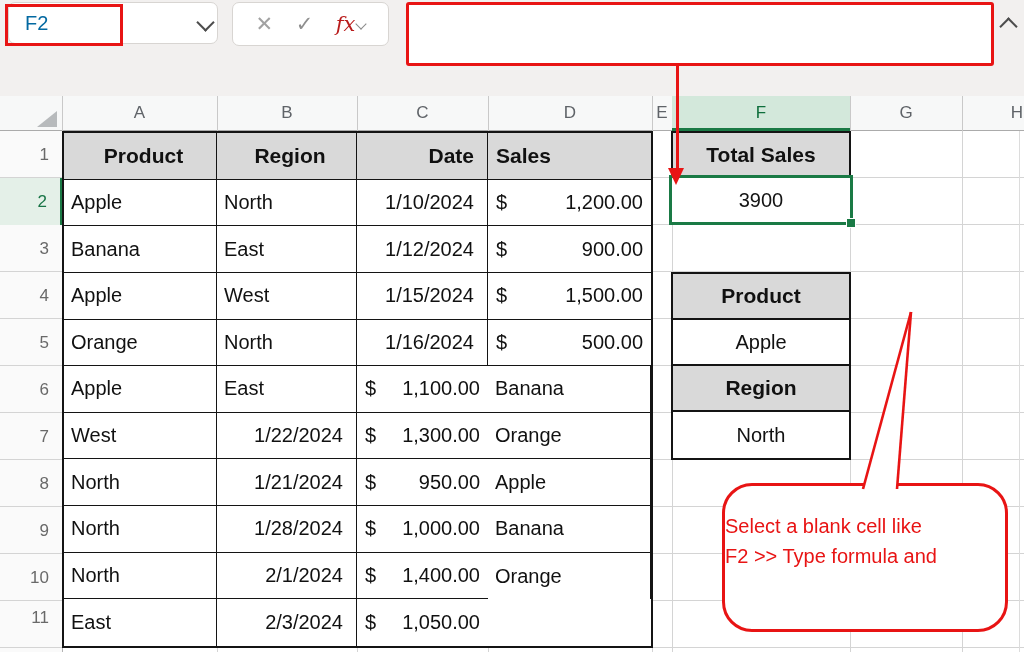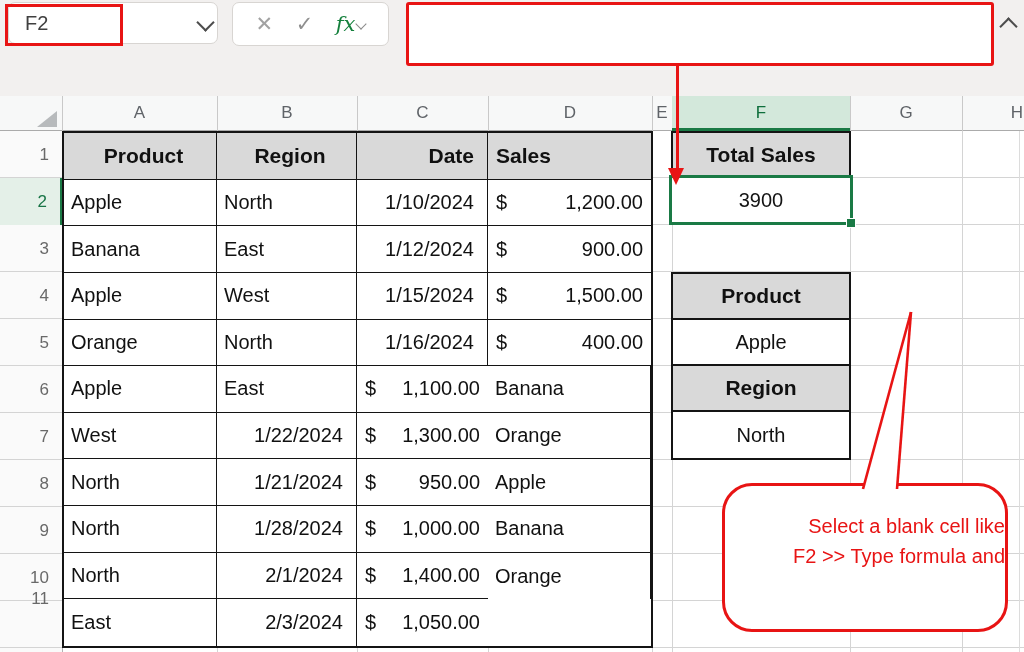--- a/index.html
+++ b/index.html
@@ -5,34 +5,34 @@
   html,body{margin:0;padding:0;}
   body{
     position:relative; width:1024px; height:652px; overflow:hidden;
     background:#fff; font-family:"Liberation Sans", sans-serif;
     -webkit-font-smoothing:antialiased;
   }
   
   .topbar{position:absolute;left:0;top:0;width:1024px;height:96px;background:var(--topbar-bg,#f2f0ef);}
   .namebox{position:absolute;left:8px;top:2px;width:210px;height:42px;background:#fff;
     border:1px solid #d8d5d2;border-radius:7px;box-sizing:border-box;}
-  .namebox-val{position:absolute;left:16px;top:0;line-height:40px;font-size:20px;color:#404040;}
+  .namebox-val{position:absolute;left:16px;top:0;line-height:40px;font-size:20px;color:#0369a1;}
   .namebox-hl{position:absolute;left:5px;top:4px;width:112px;height:36px;
     border:3px solid var(--accent-red,#e81414);pointer-events:none;z-index:3;}
   .chev{display:inline-block;width:11px;height:11px;border-right:2.2px solid #4c4c4c;
     border-bottom:2.2px solid #4c4c4c;}
   .chev.down{transform:rotate(45deg);}
   .chev.up{transform:rotate(-135deg);}
   .namebox .chev{position:absolute;left:190px;top:13px;}
   .fxgroup{position:absolute;left:232px;top:2px;width:157px;height:44px;background:#fff;
     border:1px solid #d8d5d2;border-radius:7px;box-sizing:border-box;
     display:flex;align-items:center;justify-content:space-evenly;}
   .btn-x{font-size:21px;color:#a2a2a2;}
   .btn-check{font-size:21px;color:#8f8f8f;}
-  .btn-fx{font-size:21px;color:#15803d;font-style:italic;font-family:"DejaVu Serif",serif;}
+  .btn-fx{font-size:21px;color:#b91c1c;font-style:italic;font-family:"DejaVu Serif",serif;}
   .fx-chev{width:7px;height:7px;border-right:1.8px solid #8a8a8a;border-bottom:1.8px solid #8a8a8a;
     transform:rotate(45deg);display:inline-block;margin-left:2px;margin-bottom:3px;}
   .formulabar{position:absolute;left:406px;top:2px;width:588px;height:64px;background:#fff;
     border:3px solid var(--accent-red,#e81414);border-radius:3px;box-sizing:border-box;
     padding:3px 8px;font-family:"DejaVu Sans Mono",monospace;font-size:21px;
     letter-spacing:0.8px;line-height:28px;color:#262626;white-space:pre;overflow:hidden;}
   .collapse-chev{position:absolute;left:1002px;top:20px;}
   
   .sheet{position:absolute;left:0;top:96px;width:1024px;height:556px;background:#fff;overflow:hidden;}
   .rowhdr-bg{position:absolute;left:0;top:0;width:62px;height:100%;background:#fafafa;}
@@ -86,21 +86,21 @@
   .fblock>div:last-child{border-bottom:none;}
   .fblock>.flabel{background:var(--header-fill,#d9d9d9);font-weight:bold;font-size:21px;}
   
   .arrow-line{position:absolute;left:676px;top:66px;width:3.2px;height:104px;
     background:var(--accent-red,#e81414);z-index:9;}
   .arrow-head{position:absolute;left:668px;top:168px;width:0;height:0;z-index:9;
     border-left:8.5px solid transparent;border-right:8.5px solid transparent;
     border-top:17px solid var(--accent-red,#e81414);}
   .callout{position:absolute;left:722px;top:387px;width:286px;height:149px;z-index:5;
     background:#fff;border:3px solid var(--accent-red,#e81414);border-radius:30px;box-sizing:border-box;}
-  .callout-text{padding-top:25px;text-align:right;font-size:20px;line-height:30px;
+  .callout-text{padding-top:25px;text-align:left;font-size:20px;line-height:30px;
     color:var(--accent-red,#e81414);}
   .tail{position:absolute;left:845px;top:210px;z-index:6;}
 </style>
 </head>
 <body>
 
 <div class="topbar">
   <div class="namebox">
     <span class="namebox-val">F2</span>
     <span class="chev down"></span>
@@ -157,21 +157,21 @@
       <div class="rowhdr" style="top: 35px;">1</div>
       <div class="rowhdr selrow" style="top: 82px;">2</div>
       <div class="rowhdr" style="top: 129px;">3</div>
       <div class="rowhdr" style="top: 176px;">4</div>
       <div class="rowhdr" style="top: 223px;">5</div>
       <div class="rowhdr" style="top: 270px;">6</div>
       <div class="rowhdr" style="top: 317px;">7</div>
       <div class="rowhdr" style="top: 364px;">8</div>
       <div class="rowhdr" style="top: 411px;">9</div>
       <div class="rowhdr" style="top: 458px;">10</div>
-      <div class="rowhdr" style="top: 479px;">11</div>
+      <div class="rowhdr" style="top: 498px;">11</div>
     </div>
 
   <div class="dtable">
       <div class="hcell col-a">Product</div>
       <div class="hcell col-b">Region</div>
       <div class="hcell col-c">Date</div>
       <div class="hcell col-d">Sales</div>
       <div class="dcell col-a">Apple</div>
       <div class="dcell col-b">North</div>
       <div class="dcell col-c">1/10/2024</div>
@@ -191,21 +191,21 @@
       <div class="dcell col-c">1/15/2024</div>
       <div class="dcell col-d">
         <span>$</span>
         <span>1,500.00</span>
       </div>
       <div class="dcell col-a">Orange</div>
       <div class="dcell col-b">North</div>
       <div class="dcell col-c">1/16/2024</div>
       <div class="dcell col-d">
         <span>$</span>
-        <span>400.00</span>
+        <span>500.00</span>
       </div>
       <div class="dcell col-a">Apple</div>
       <div class="dcell col-b">East</div>
       <div class="dcell col-d">
         <span>$</span>
         <span>1,100.00</span>
       </div>
       <div class="dcell col-a">Banana</div>
       <div class="dcell col-b">West</div>
       <div class="dcell col-c">1/22/2024</div>

